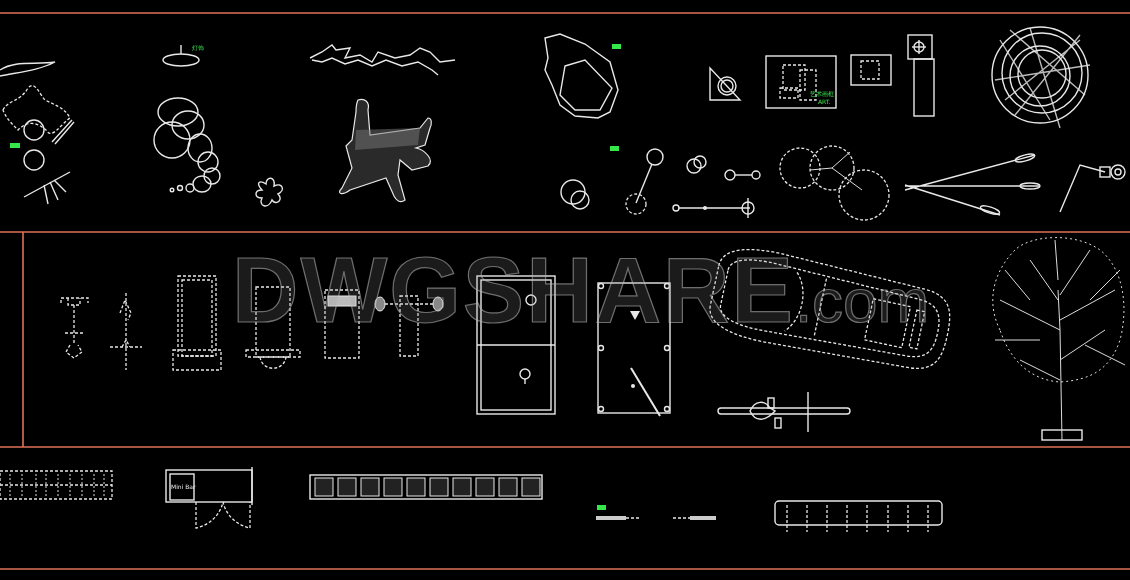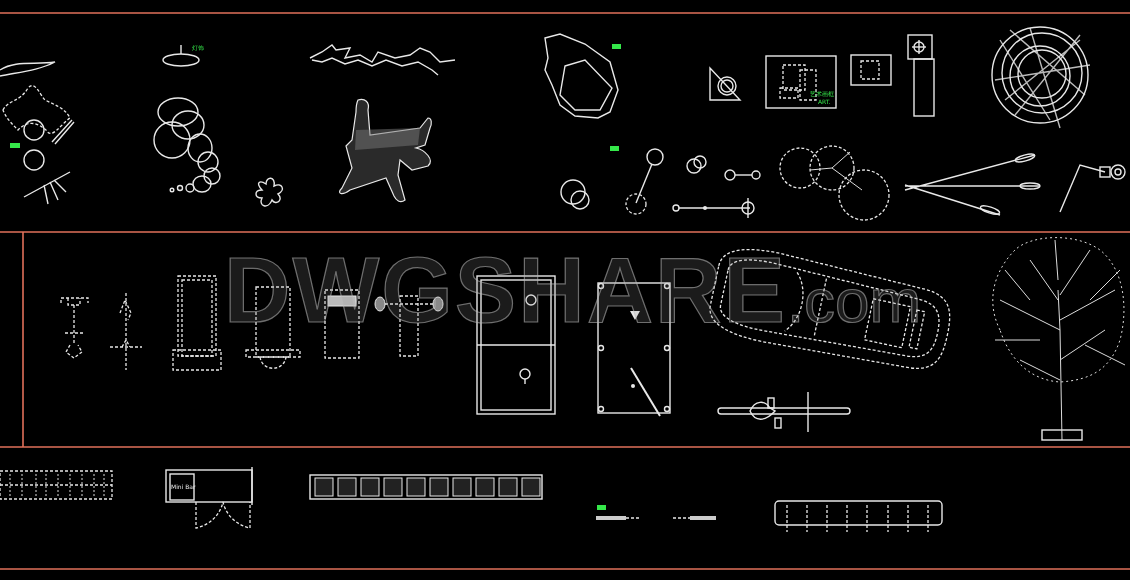--- a/index.html
+++ b/index.html
@@ -3,21 +3,21 @@
 <meta charset="utf-8">
 <style>
   html, body { margin:0; padding:0; background:#000; }
   body { width:1130px; height:580px; overflow:hidden; position:relative; font-family:"Liberation Sans", sans-serif; }
   #canvas { position:absolute; left:0; top:0; width:1130px; height:580px; }
   .w { stroke:#e8e8e8; fill:none; stroke-width:1.4; }
   .wd { stroke:#e8e8e8; fill:none; stroke-width:1.3; stroke-dasharray:3 2; }
   .wt { stroke:#dcdcdc; fill:none; stroke-width:1; }
   .green { fill:#35e84a; font-size:6px; font-family:"DejaVu Sans", sans-serif; }
   .lbl { fill:#e8e8e8; font-size:6px; font-family:"DejaVu Sans", sans-serif; }
-  .watermark { position:absolute; left:224px; top:240px; width:680px; height:100px;
+  .watermark { position:absolute; left:232px; top:240px; width:680px; height:100px;
     font-family:"Liberation Sans", sans-serif; font-weight:bold; font-size:92px; letter-spacing:2px;
     color:rgba(150,150,150,0.18); -webkit-text-stroke:1.2px rgba(190,190,190,0.55); line-height:100px; white-space:nowrap; pointer-events:none; }
   .watermark .com { font-weight:normal; font-size:62px; letter-spacing:0; }
 </style>
 </head>
 <body>
 
 <svg id="canvas" viewBox="0 0 1130 580" xmlns="http://www.w3.org/2000/svg">
   <rect x="0" y="0" width="1130" height="580" fill="#000"></rect>
 

